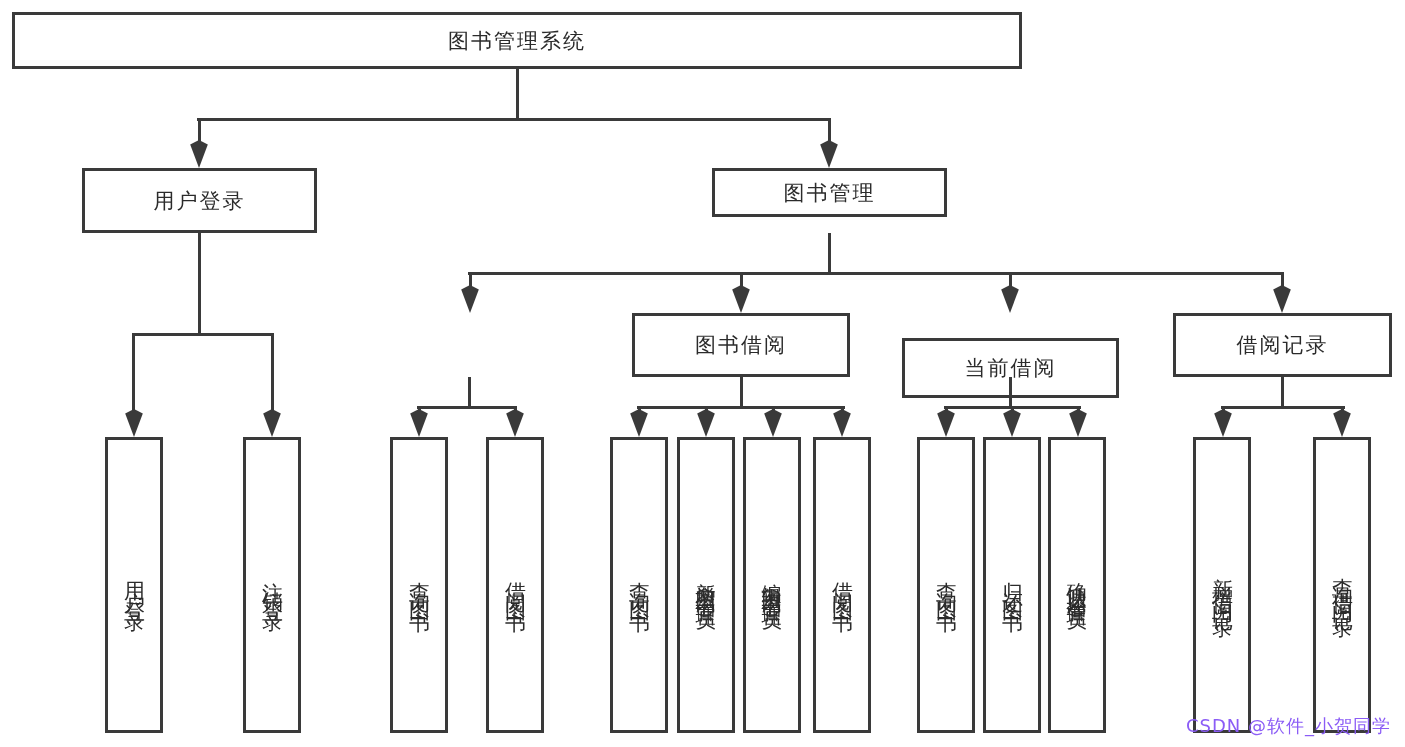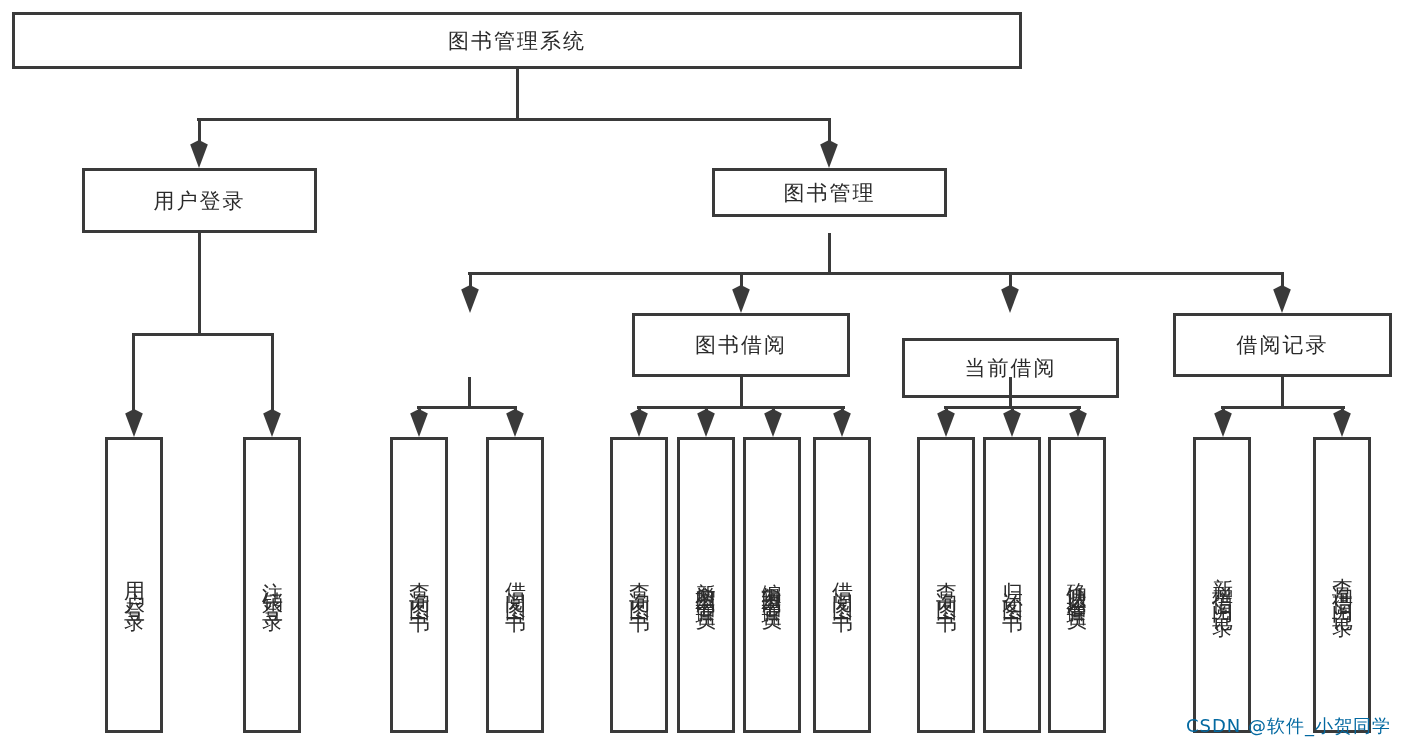--- a/index.html
+++ b/index.html
@@ -24,21 +24,21 @@
   .vt.tight { letter-spacing:4px; font-size:20px; }
   .hl, .vl { position:absolute; background:#3a3a3a; }
   .hl { height:3px; }
   .vl { width:3px; }
   .ah {
     position:absolute; width:20px; height:28px; background:#3a3a3a;
     clip-path:polygon(50% 100%, 6% 16%, 50% 0, 94% 16%);
   }
   .watermark {
     position:absolute; left:1186px; top:714px; font-size:18px;
-    color:#0369a1; letter-spacing:1px; white-space:nowrap;
+    color:#8b5cf6; letter-spacing:1px; white-space:nowrap;
   }
 </style>
 </head>
 <body>
 
 <div class="stage">
 
   <div class="node" style="left:12px; top:12px; width:1010px; height:57px;">
     <span>图书管理系统</span>
   </div>

